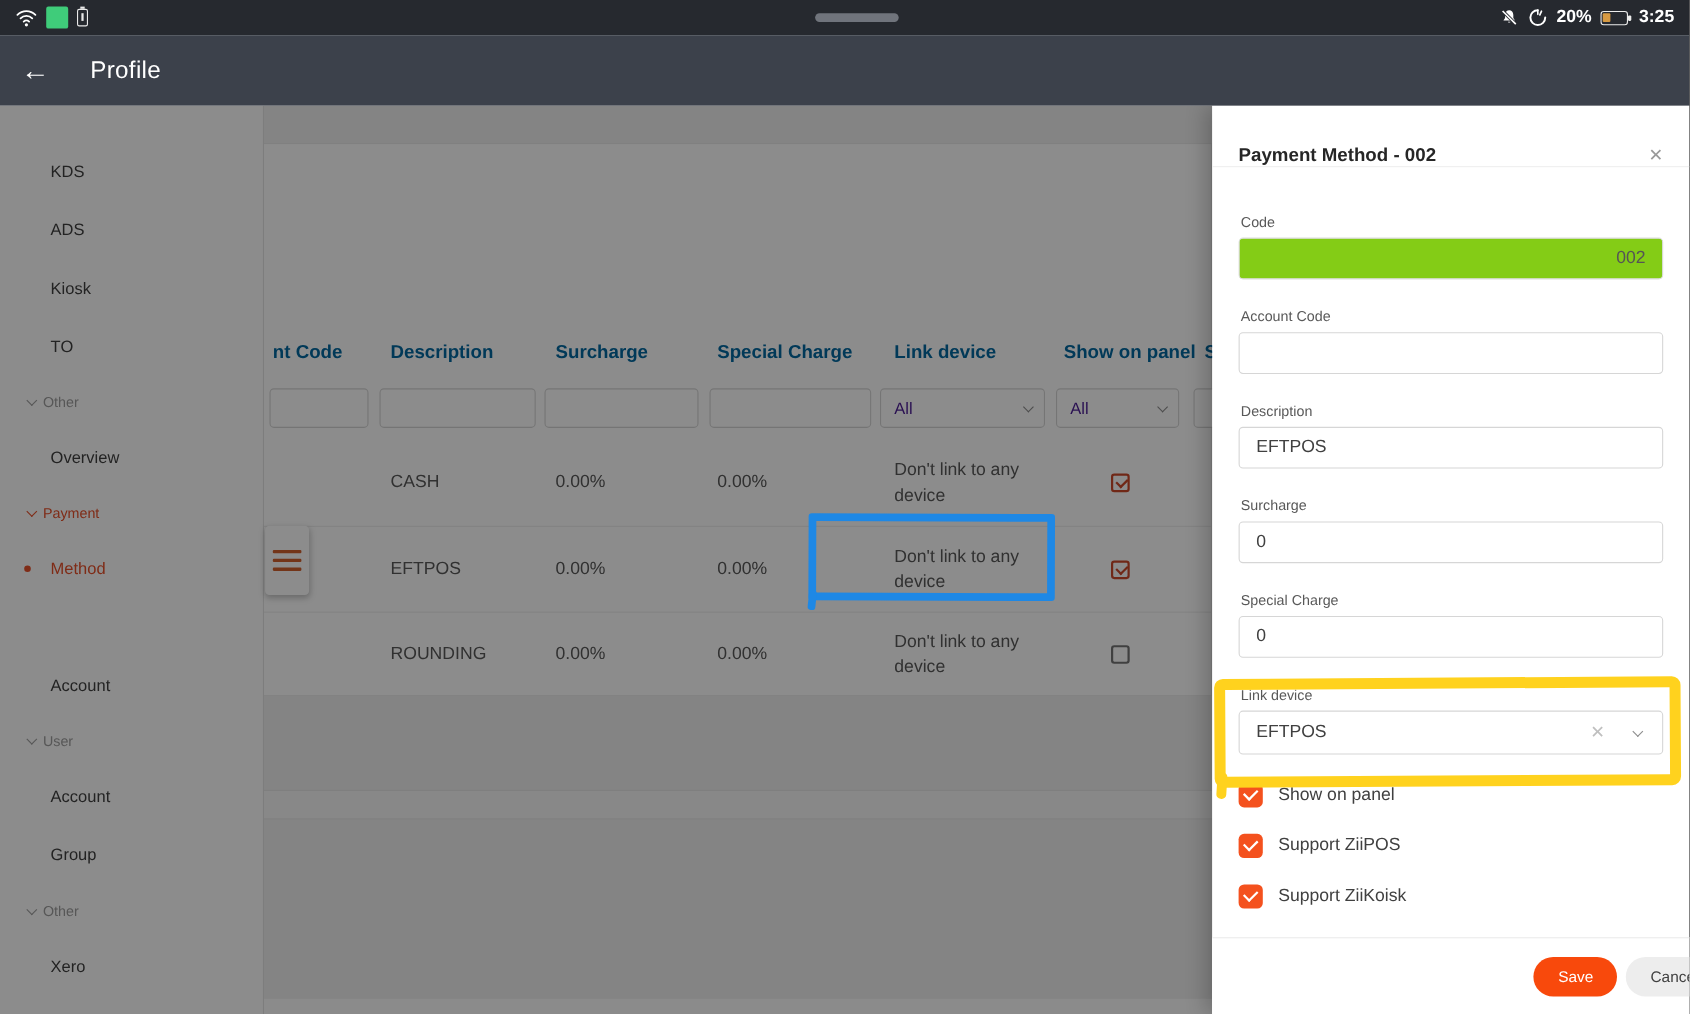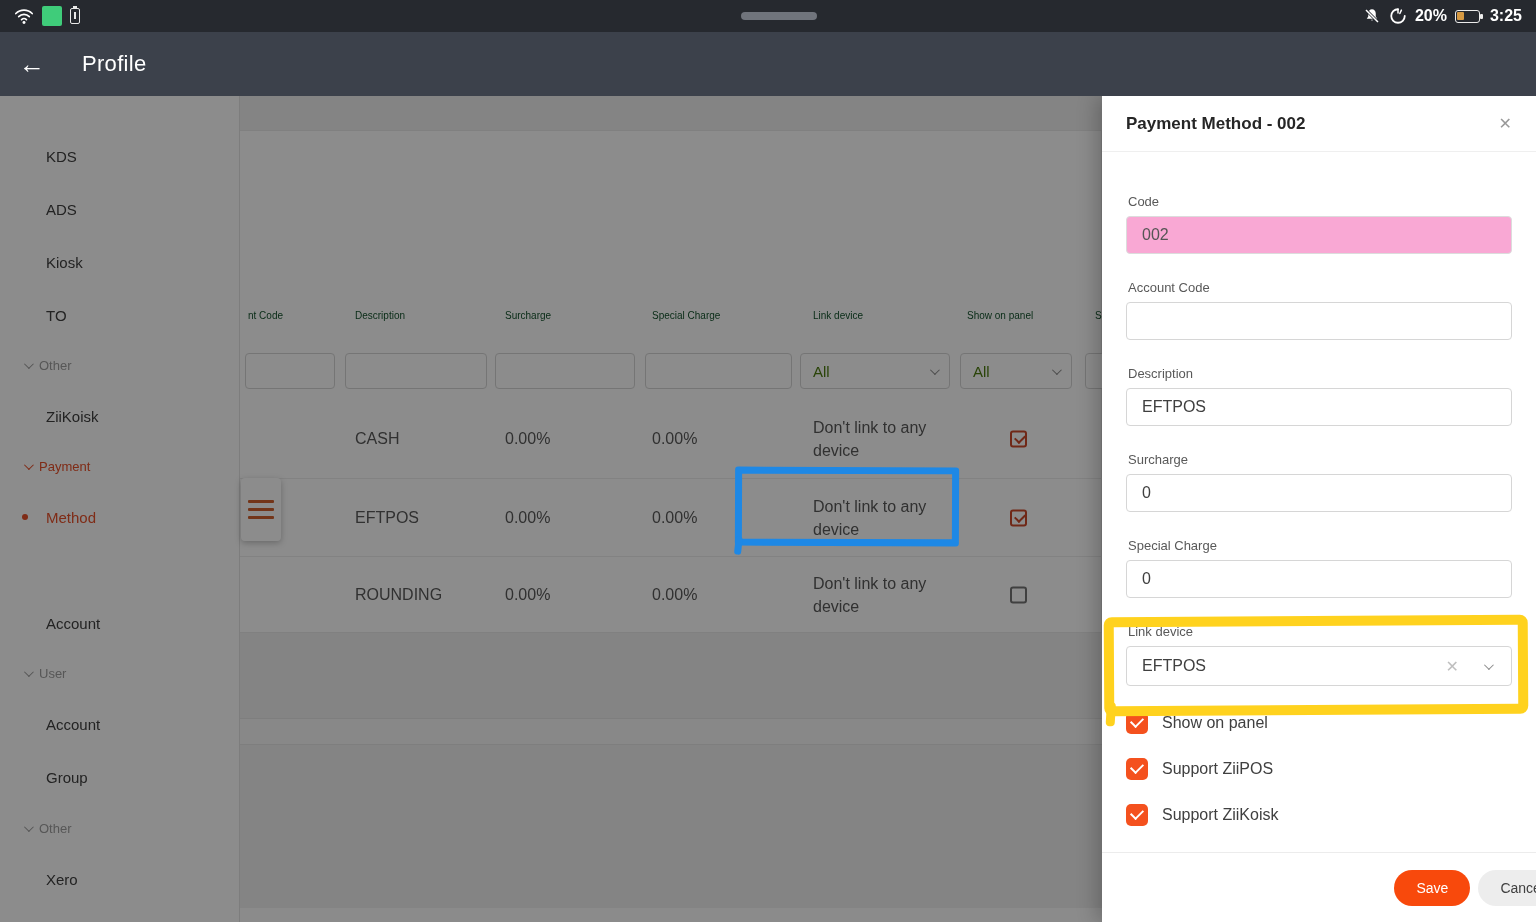--- a/index.html
+++ b/index.html
@@ -32,48 +32,48 @@
   .side-item .bullet { position:absolute; left:22px; width:6px; height:6px; border-radius:50%; background:#e8502a; }
   .side-section { position:absolute; left:0; width:240px; height:20px; display:flex; align-items:center; padding-left:24px; font-size:13px; color:#9e9e9e; cursor:pointer; gap:8px; }
   .side-section.active { color:#e8502a; }
   .chev { width:7px; height:7px; border-right:1.5px solid currentColor; border-bottom:1.5px solid currentColor; transform:rotate(45deg) translateY(-2px); display:inline-block; flex:0 0 auto; }
 
   
   .main { position:absolute; left:240px; top:96px; width:862px; height:826px; background:#f1f1f1; z-index:1; }
   .main-card { position:absolute; left:0; top:34px; width:862px; height:503px; background:#fff; border:1px solid #e9e9e9; border-left:none; }
   .main-band { position:absolute; left:0; top:622px; width:862px; height:27px; background:#f8f8f8; border-top:1px solid #e6e6e6; border-bottom:1px solid #e6e6e6; }
   .main-bottomstrip { position:absolute; left:0; top:812px; width:862px; height:14px; background:#fdfdfd; }
-  .th { position:absolute; top:214px; font-size:10px; font-weight:400; color:#14532d; white-space:nowrap; }
+  .th { position:absolute; top:214px; font-size:17px; font-weight:700; color:#0369a1; white-space:nowrap; }
   .flt { position:absolute; top:257px; height:36px; border:1px solid #d6d6d6; border-radius:4px; background:#fff; }
   input.flt { outline:none; padding:0 10px; font-size:15px; font-family:inherit; color:#404040; }
-  .flt-select { display:flex; align-items:center; justify-content:space-between; padding:0 12px; font-size:15px; color:#4d7c0f; cursor:pointer; }
+  .flt-select { display:flex; align-items:center; justify-content:space-between; padding:0 12px; font-size:15px; color:#4c1d95; cursor:pointer; }
   .flt-select .chev { color:#8c8c8c; }
   .trow { position:absolute; left:0; width:862px; height:78px; }
   .trow + .trow { border-top:1px solid #ededed; }
   .cell { position:absolute; top:50%; transform:translateY(-50%); font-size:16px; color:#595959; white-space:nowrap; }
   .cell.wrap { white-space:normal; width:124px; line-height:23px; }
   .row-check { position:absolute; left:770px; top:50%; transform:translateY(-50%); width:17px; height:17px; border-radius:3px; border:2px solid #757575; background:#fff; }
   .row-check.checked { border-color:#cd4a2b; }
   .row-check.checked::after { content:""; position:absolute; left:3px; top:2px; width:8px; height:5px; border-left:2px solid #cd4a2b; border-bottom:2px solid #cd4a2b; transform:rotate(-45deg); }
   .drag-card { position:absolute; left:1px; top:382px; width:40px; height:63px; background:#fff; border-radius:4px; box-shadow:0 2px 6px rgba(0,0,0,.25); display:flex; flex-direction:column; align-items:center; justify-content:center; gap:5px; cursor:grab; z-index:2; }
   .drag-card i { width:26px; height:3px; background:#d2622f; border-radius:1px; }
 
   
   .overlay { position:absolute; left:0; top:96px; width:1102px; height:826px; background:rgba(0,0,0,.45); z-index:5; }
 
   
   .panel { position:absolute; left:1102px; top:96px; width:434px; height:826px; background:#fff; z-index:6; box-shadow:-6px 0 18px rgba(0,0,0,.22); }
-  .panel-header { height:56px; display:flex; align-items:center; justify-content:space-between; padding:0 24px; border-bottom:1px solid #efefef; }
+  .panel-header { height:56px; display:flex; align-items:flex-end; justify-content:space-between; padding:0 24px; border-bottom:1px solid #efefef; }
   .panel-title { font-size:17px; font-weight:700; color:#262626; }
   .panel-close { font-size:16px; color:#999; cursor:pointer; }
   .panel-body { padding:42px 24px 0 24px; }
   .field { margin-bottom:26px; }
   .field label { display:block; font-size:13px; color:#595959; margin:0 0 7px 2px; }
   .field input { width:386px; height:38px; border:1px solid #d6d6d6; border-radius:4px; padding:0 15px; font-size:16px; color:#404040; font-family:inherit; outline:none; background:#fff; }
-  .field input.disabled { background:#f9a8d4; border-color:#dcdcdc; color:#555; }
+  .field input.disabled { background:#84cc16; border-color:#dcdcdc; color:#555;text-align:right; }
   .link-select { position:relative; width:386px; height:40px; border:1px solid #d6d6d6; border-radius:4px; display:flex; align-items:center; padding:0 15px; font-size:16px; color:#404040; cursor:pointer; background:#fff; }
   .link-clear { position:absolute; right:52px; color:#bfbfbf; font-size:16px; cursor:pointer; }
   .link-select .chev { position:absolute; right:20px; color:#8c8c8c; }
   .check-row { display:flex; align-items:center; gap:14px; margin-bottom:24px; cursor:pointer; }
   .acheck { width:22px; height:22px; border-radius:5px; background:#f4511e; position:relative; flex:0 0 auto; }
   .acheck::after { content:""; position:absolute; left:5px; top:5px; width:10px; height:6px; border-left:2.5px solid #fff; border-bottom:2.5px solid #fff; transform:rotate(-45deg); }
   .check-label { font-size:16px; color:#404040; }
   .panel-footer { position:absolute; left:0; bottom:0; width:479px; height:70px; border-top:1px solid #ececec; display:flex; align-items:center; justify-content:flex-end; gap:8px; padding-right:15px; background:#fff; }
   .btn { height:36px; border:none; border-radius:18px; font-size:14px; font-family:inherit; cursor:pointer; padding:0 22px; }
   .btn-save { background:#f8490c; color:#fff; }
@@ -138,21 +138,21 @@
         <span>Kiosk</span>
       </div>
     <div class="side-item" style="top:206px">
         <span>TO</span>
       </div>
     <div class="side-section" style="top:259px">
         <span class="chev"></span>
         <span>Other</span>
       </div>
     <div class="side-item" style="top:307px">
-        <span>ZiiKoisk</span>
+        <span>Overview</span>
       </div>
     <div class="side-section active" style="top:360px">
         <span class="chev"></span>
         <span>Payment</span>
       </div>
     <div class="side-item active" style="top:408px">
         <span class="bullet"></span>
         <span>Method</span>
       </div>
     <div class="side-item" style="top:514px">

